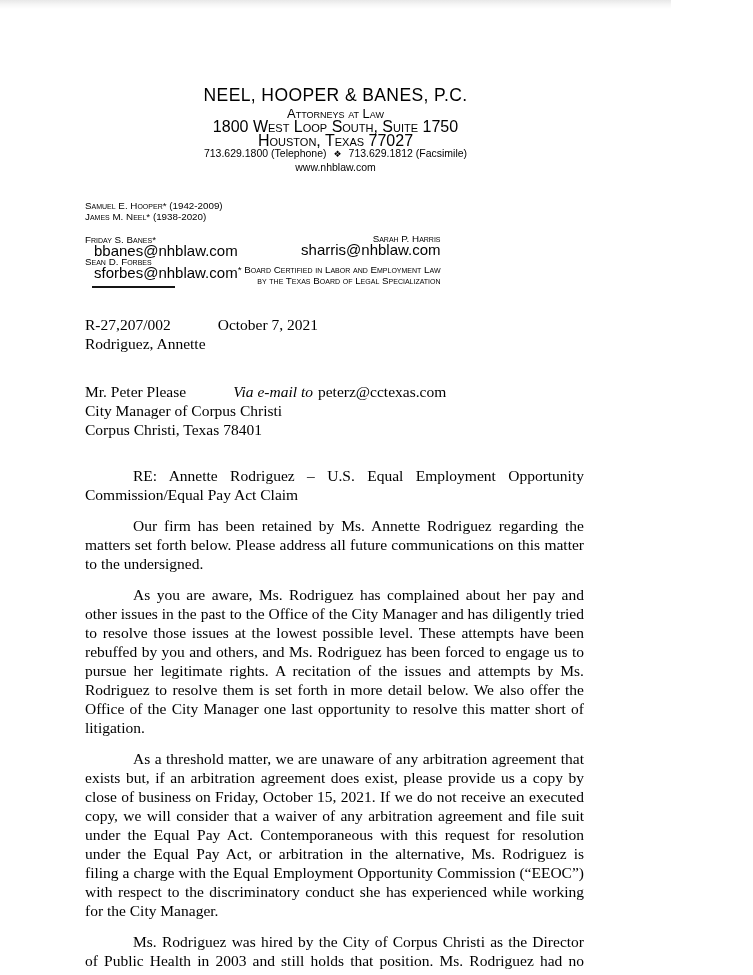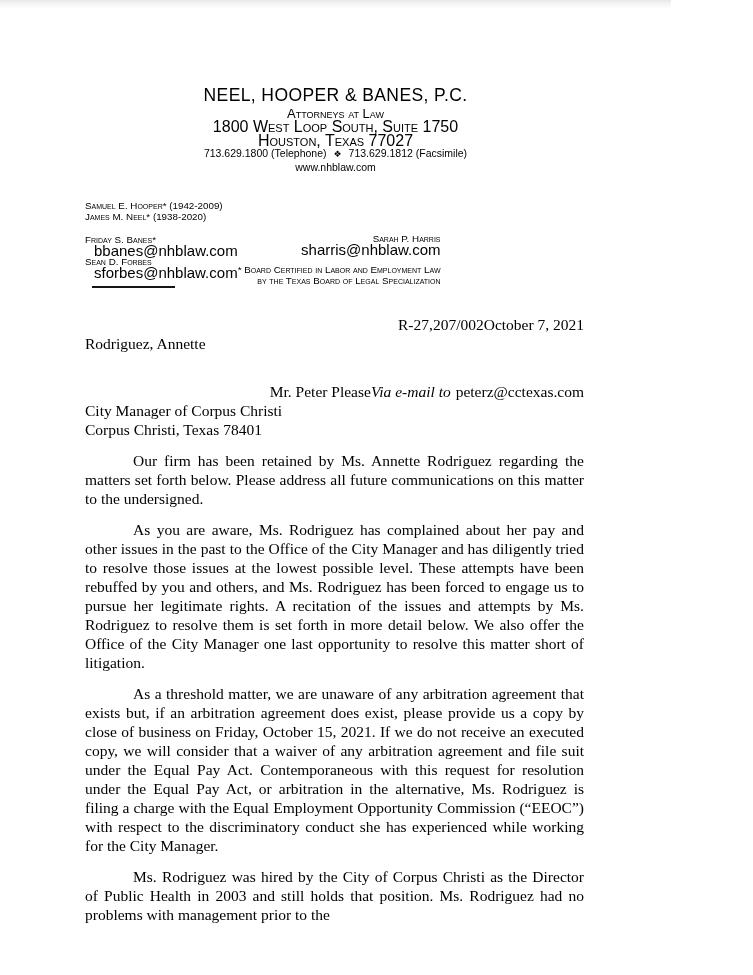--- a/index.html
+++ b/index.html
@@ -43,21 +43,21 @@
   .cert-block { margin-top: 8px; }
   .divider { width: 83px; margin: 7px 0 0 7px; border-top: 2px solid #151515; }
 
   
   .letter-body {
     margin: 27px 87px 0 85px;
     font-family: "Liberation Serif", serif;
     font-size: 15.5px; line-height: 19px;
     text-align: left;
   }
-  .flex-row { display: flex; justify-content: flex-end; }
+  .flex-row { display: flex; justify-content: flex-start; gap: 47px; }
   .recipient-block { margin-top: 29px; }
   .via-label { font-style: italic; margin-right: 5px; }
   .re-para { margin: 27px 0 0 0; text-indent: 48px; text-align: justify; }
   .salutation { margin-top: 18px; }
   .body-para { margin: 12px 0 0 0; text-indent: 48px; text-align: justify; }
 </style>
 </head>
 <body>
 
 <div class="page">
@@ -106,20 +106,21 @@
       <div class="flex-row">
         <span>Mr. Peter Please</span>
         <span>
           <span class="via-label">Via e-mail to</span><span>peterz@cctexas.com</span>
         </span>
       </div>
       <div>City Manager of Corpus Christi</div>
       <div>Corpus Christi, Texas 78401</div>
     </div>
 
+    <p class="re-para">RE: Annette Rodriguez – U.S. Equal Employment Opportunity Commission/Equal Pay Act Claim</p>
 
 
     <p class="body-para">Our firm has been retained by Ms. Annette Rodriguez regarding the matters set forth below. Please address all future communications on this matter to the undersigned.</p>
     <p class="body-para">As you are aware, Ms. Rodriguez has complained about her pay and other issues in the past to the Office of the City Manager and has diligently tried to resolve those issues at the lowest possible level. These attempts have been rebuffed by you and others, and Ms. Rodriguez has been forced to engage us to pursue her legitimate rights. A recitation of the issues and attempts by Ms. Rodriguez to resolve them is set forth in more detail below. We also offer the Office of the City Manager one last opportunity to resolve this matter short of litigation.</p>
     <p class="body-para">As a threshold matter, we are unaware of any arbitration agreement that exists but, if an arbitration agreement does exist, please provide us a copy by close of business on Friday, October 15, 2021. If we do not receive an executed copy, we will consider that a waiver of any arbitration agreement and file suit under the Equal Pay Act. Contemporaneous with this request for resolution under the Equal Pay Act, or arbitration in the alternative, Ms. Rodriguez is filing a charge with the Equal Employment Opportunity Commission (“EEOC”) with respect to the discriminatory conduct she has experienced while working for the City Manager.</p>
     <p class="body-para">Ms. Rodriguez was hired by the City of Corpus Christi as the Director of Public Health in 2003 and still holds that position. Ms. Rodriguez had no problems with management prior to the</p>
   </main>
 </div>
 
 </body></html>

